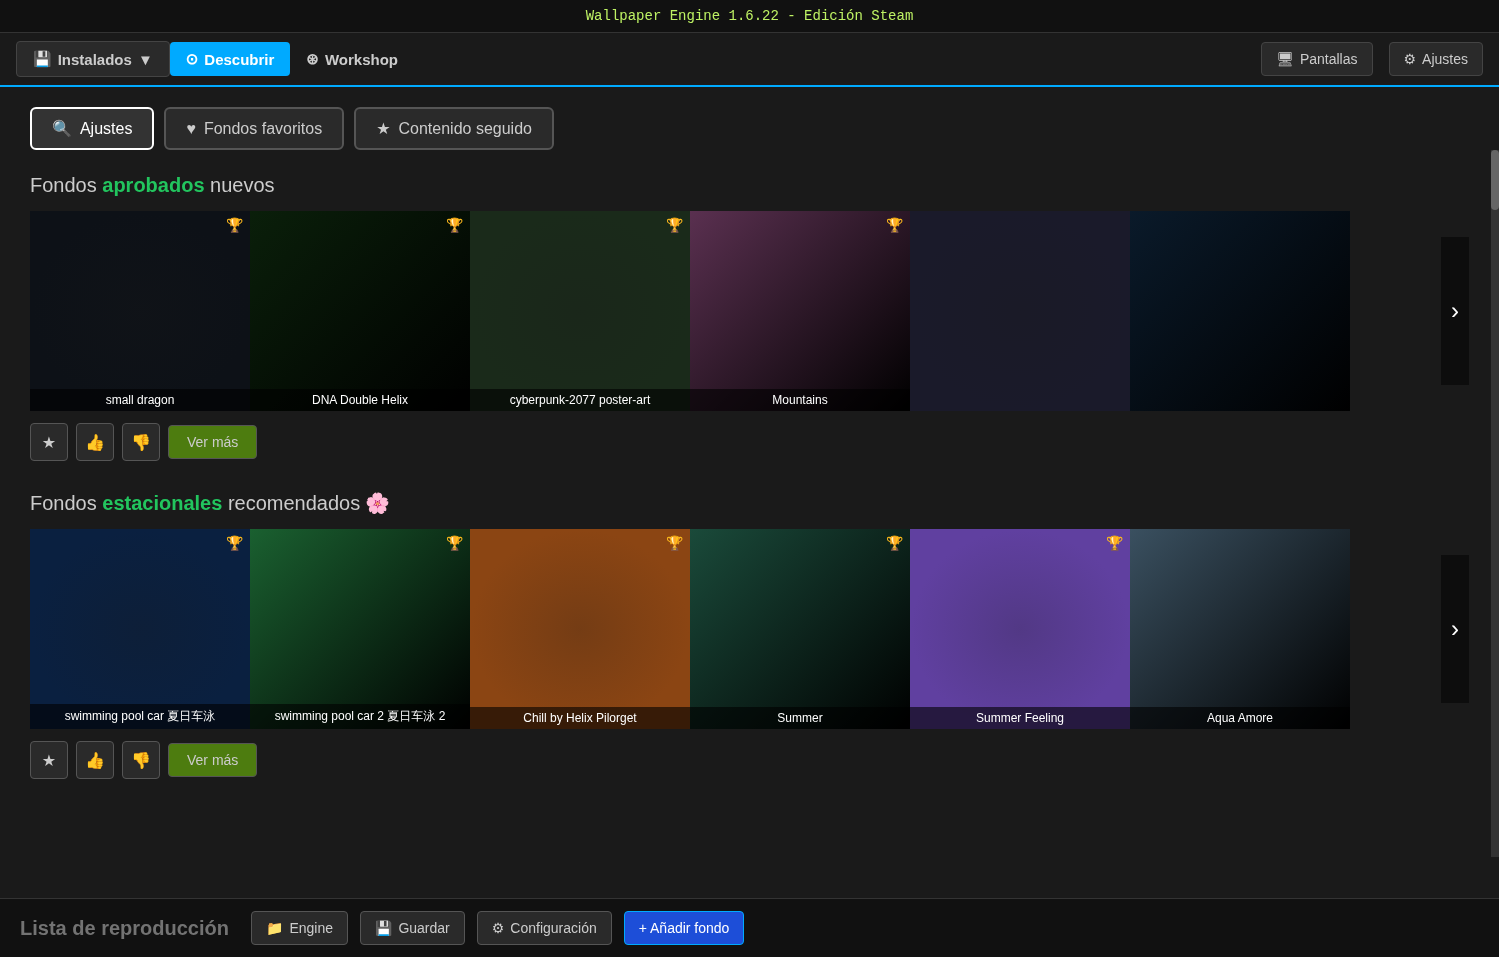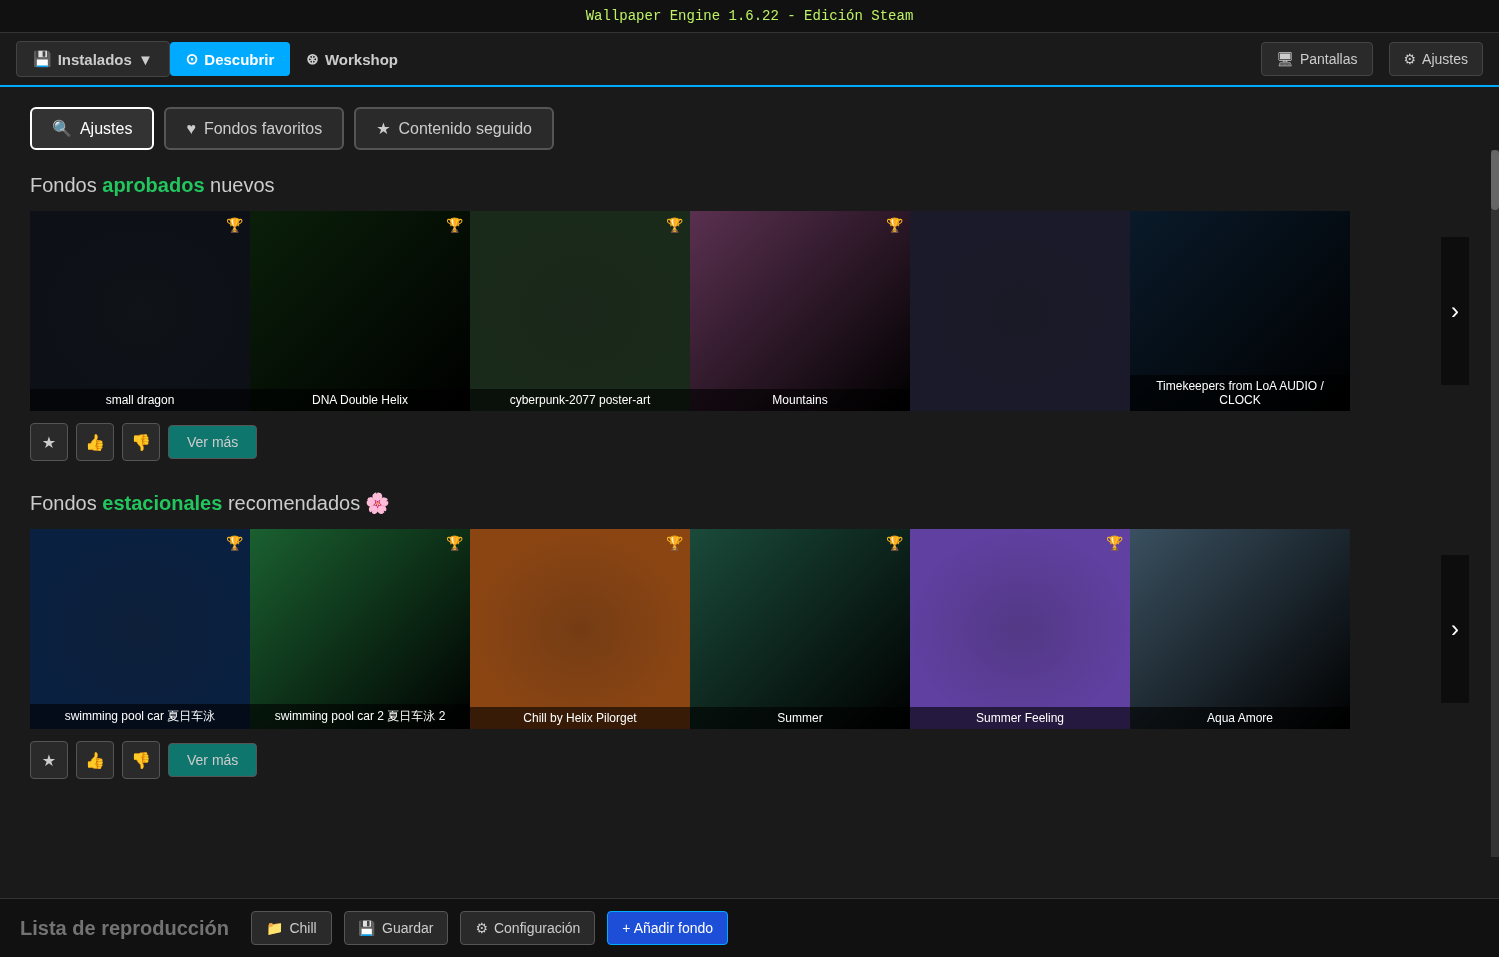--- a/index.html
+++ b/index.html
@@ -165,21 +165,21 @@
       height: 38px;
       background: #2a2a2a;
       border: 1px solid #555;
       border-radius: 4px;
       color: #ccc;
       cursor: pointer;
       font-size: 16px;
     }
     .action-btn-text {
       padding: 8px 18px;
-      background: #0f766e;
+      background: #4d7c0f;
       border: 1px solid #555;
       border-radius: 4px;
       color: #ccc;
       cursor: pointer;
       font-size: 14px;
     }
 
     
     .scroll-arrow {
       position: absolute;
@@ -331,22 +331,20 @@
         <div class="wallpaper-item">
           <div class="thumb-placeholder" style="background: linear-gradient(135deg, rgb(90, 48, 80) 0%, rgb(0, 0, 0) 100%); width: 100%; height: 100%;"></div>
           <div class="trophy">🏆</div>
           <div class="label">Mountains</div>
         </div>
         <div class="wallpaper-item">
           <div class="thumb-placeholder" style="background: radial-gradient(rgba(26, 26, 42, 0.8) 0%, rgb(26, 26, 42) 70%); width: 100%; height: 100%;"></div>
         </div>
         <div class="wallpaper-item">
           <div class="thumb-placeholder" style="background: linear-gradient(135deg, rgb(10, 26, 42) 0%, rgb(0, 0, 0) 100%); width: 100%; height: 100%;"></div>
-          <div class="label">Timekeepers from LoA
-AUDIO / CLOCK</div>
         </div>
       </div>
     <div class="scroll-arrow">›</div>
   </div>
 
   <div class="action-row">
     <button class="action-btn">★</button>
     <button class="action-btn">👍</button>
     <button class="action-btn">👎</button>
     <button class="action-btn-text">Ver más</button>
@@ -402,21 +400,21 @@
 </div>
 
 <div class="sidebar-scroll">
   <div class="sidebar-scroll-thumb"></div>
 </div>
 
 <div class="bottom-bar">
   <span class="bottom-title">Lista de reproducción</span>
   <button class="bottom-btn">
     <span>📁</span>
-    <span>Chill</span>
+    <span>Engine</span>
   </button>
   <button class="bottom-btn">
     <span>💾</span>
     <span>Guardar</span>
   </button>
   <button class="bottom-btn">
     <span>⚙</span>
     <span>Configuración</span>
   </button>
   <button class="bottom-btn primary">

